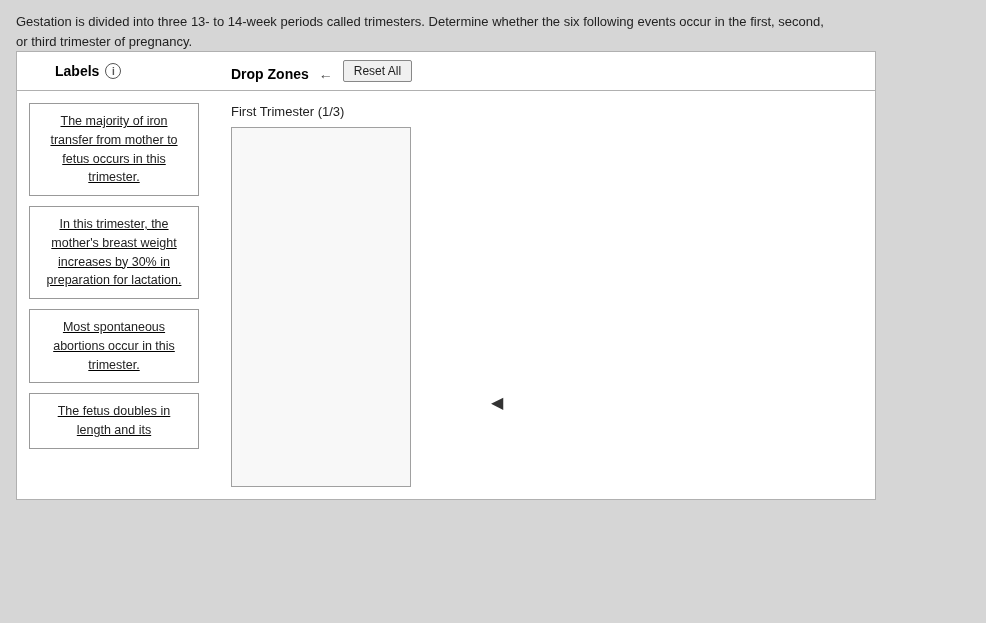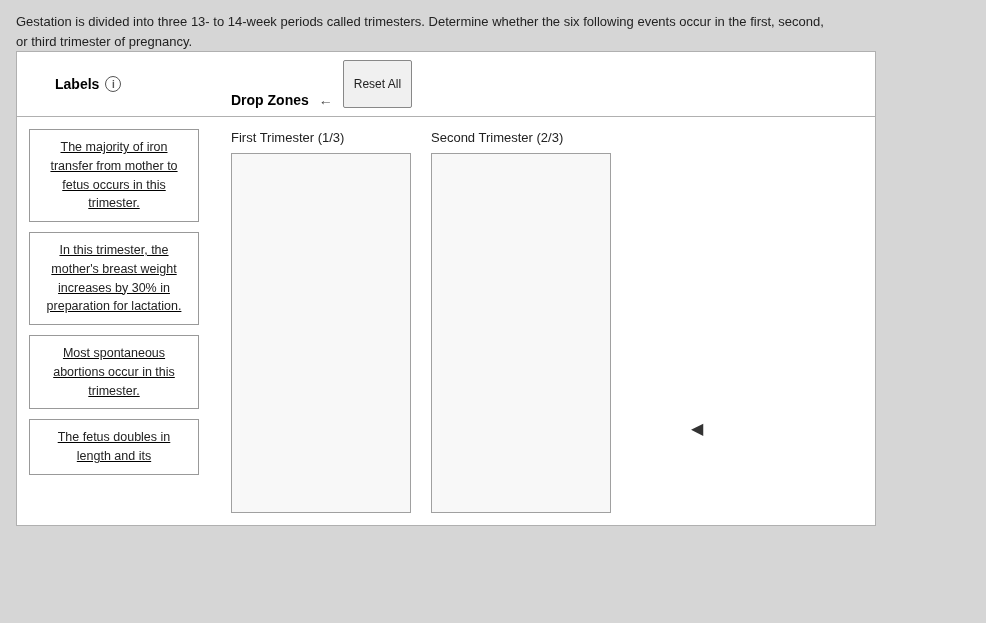--- a/index.html
+++ b/index.html
@@ -75,21 +75,21 @@
     }
 
     .arrow-icon {
       font-size: 14px;
       color: #444;
     }
 
     .reset-button {
       border: 1px solid #888;
       background: #f0f0f0;
-      padding: 16px 10px;
+      padding: 3px 10px;
       font-size: 12px;
       cursor: pointer;
       border-radius: 2px;
       color: #222;
     }
 
     .widget-body {
       display: flex;
       padding: 12px;
       gap: 0;
@@ -198,24 +198,20 @@
 
       </div>
 
       <div class="dropzones-column">
 
         <div class="dropzone-group">
           <div class="dropzone-title">First Trimester (1/3)</div>
           <div class="dropzone-box"></div>
         </div>
 
-        <div class="dropzone-group">
-          <div class="dropzone-title">Second Trimester (2/3)</div>
-          <div class="dropzone-box"></div>
-        </div>
 
         <div class="cursor-area">
           <span class="cursor">◀</span>
         </div>
 
       </div>
 
     </div>
   </div>
 </div>

